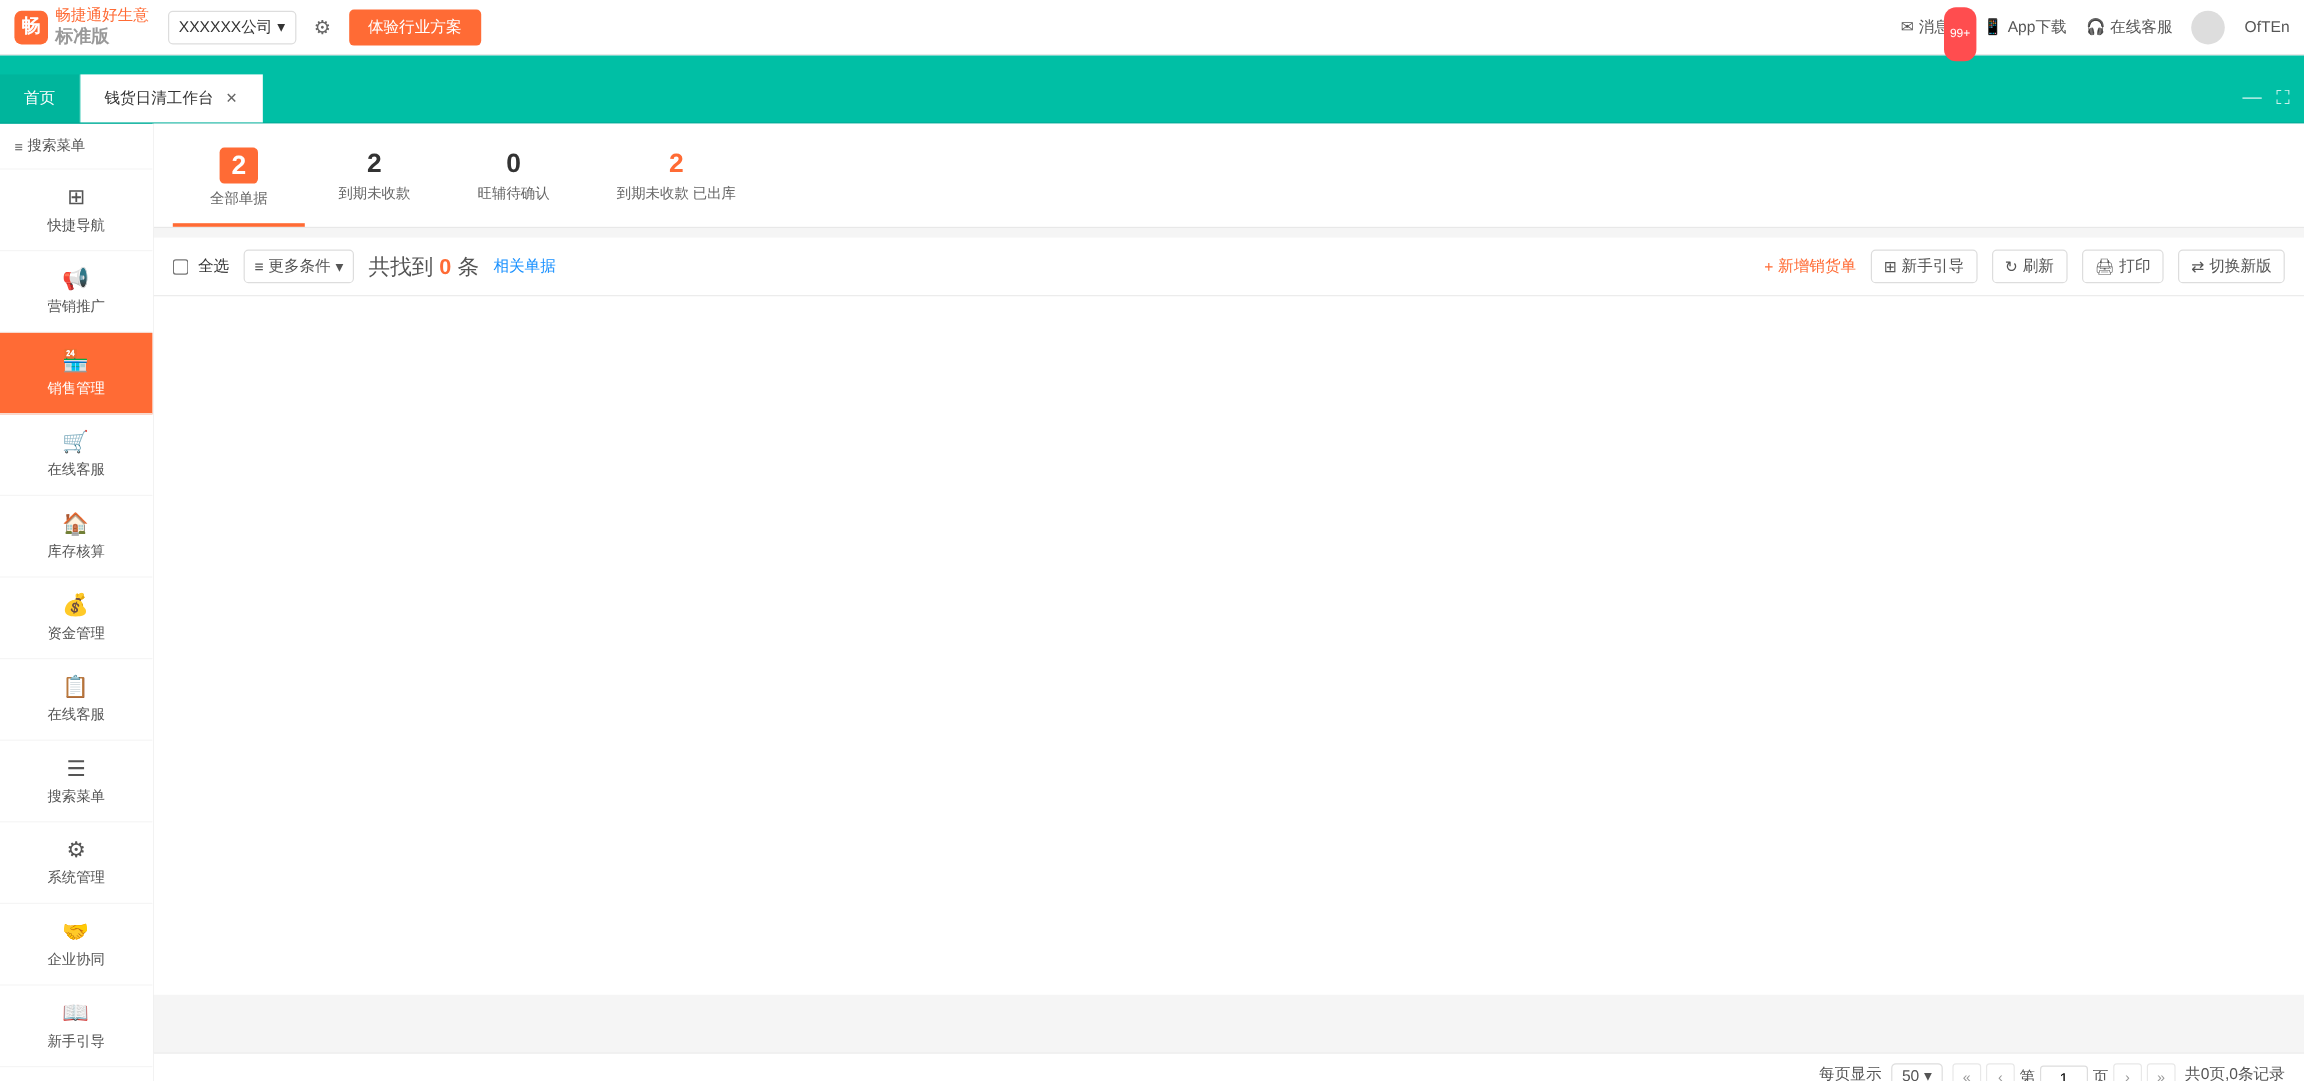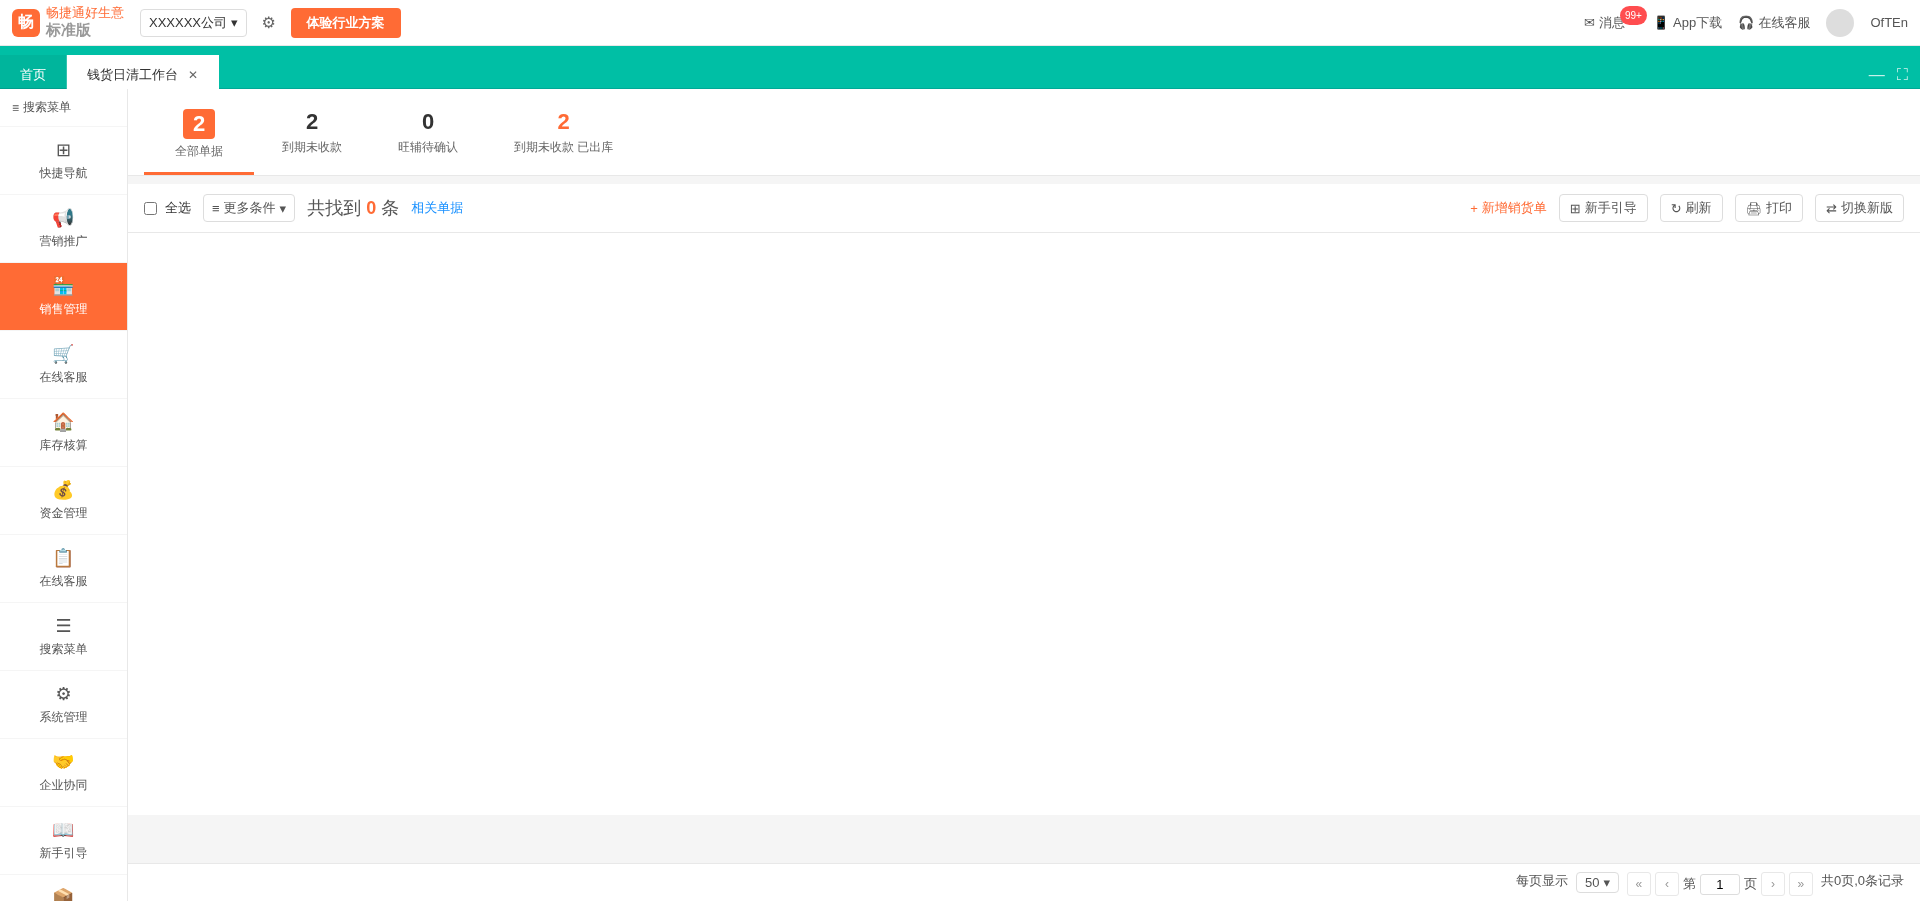--- a/index.html
+++ b/index.html
@@ -11,33 +11,33 @@
       background: #fff; height: 46px; padding: 0 12px;
       border-bottom: 1px solid #e8e8e8; position: relative; z-index: 100;
     }
     .top-header-left { display: flex; align-items: center; gap: 8px; }
     .logo-area { display: flex; align-items: center; gap: 6px; width: 120px; }
     .logo-icon { width: 28px; height: 28px; background: #ff6b35; border-radius: 6px; display: flex; align-items: center; justify-content: center; color: #fff; font-size: 16px; font-weight: bold; }
     .logo-text { font-size: 13px; color: #ff6b35; line-height: 1.2; }
     .logo-tag { font-size: 15px; color: #999; font-weight: bold; }
     .company-selector { display: flex; align-items: center; gap: 4px; cursor: pointer; padding: 4px 8px; border: 1px solid #ddd; border-radius: 4px; font-size: 13px; color: #333; }
     .settings-icon { width: 28px; height: 28px; display: flex; align-items: center; justify-content: center; cursor: pointer; color: #666; font-size: 16px; }
-    .trial-btn { background: #ff6b35; color: #fff; border: none; border-radius: 4px; padding: 6px 16px; font-size: 13px; cursor: pointer; font-weight: bold; }
+    .trial-btn { background: #ff6b35; color: #fff; border: none; border-radius: 4px; padding: 6px 16px; font-size: 13px; cursor: pointer; }
     .top-header-right { display: flex; align-items: center; gap: 16px; }
     .msg-area { position: relative; display: flex; align-items: center; gap: 4px; cursor: pointer; color: #555; font-size: 13px; }
-    .badge { background: #ff4d4f; color: #fff; font-size: 10px; border-radius: 10px; padding: 4px 5px; position: absolute; top: -8px; right: -10px; min-width: 18px; text-align: center; }
+    .badge { background: #ff4d4f; color: #fff; font-size: 10px; border-radius: 10px; padding: 17px 5px; position: absolute; top: -8px; right: -10px; min-width: 18px; text-align: center; }
     .app-download { display: flex; align-items: center; gap: 4px; cursor: pointer; color: #555; font-size: 13px; }
     .online-service { display: flex; align-items: center; gap: 4px; cursor: pointer; color: #555; font-size: 13px; }
     .avatar { width: 28px; height: 28px; border-radius: 50%; background: #ddd; }
     .username { color: #555; font-size: 13px; cursor: pointer; }
 
     
     .tab-bar {
       display: flex; align-items: center;
-      background: #00bfa5; height: 43px; padding: 16px 0 0 0;
+      background: #00bfa5; height: 57px; padding: 16px 0 0 0;
       border-bottom: 1px solid #00a896;
     }
     .tab-item {
       display: flex; align-items: center; gap: 6px;
       padding: 0 20px; height: 40px; cursor: pointer;
       font-size: 13px; color: rgba(255,255,255,0.85);
       border-right: 1px solid rgba(255,255,255,0.2);
     }
     .tab-item.home { background: rgba(0,0,0,0.05); color: #fff; }
     .tab-item.active { background: #fff; color: #333; }

